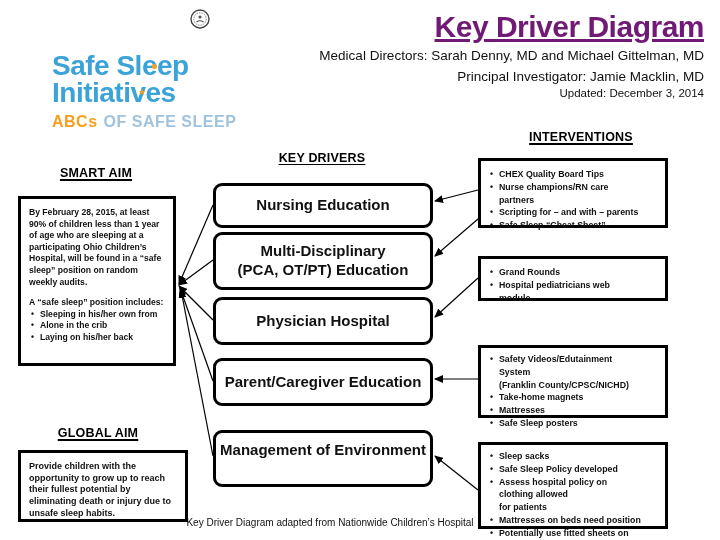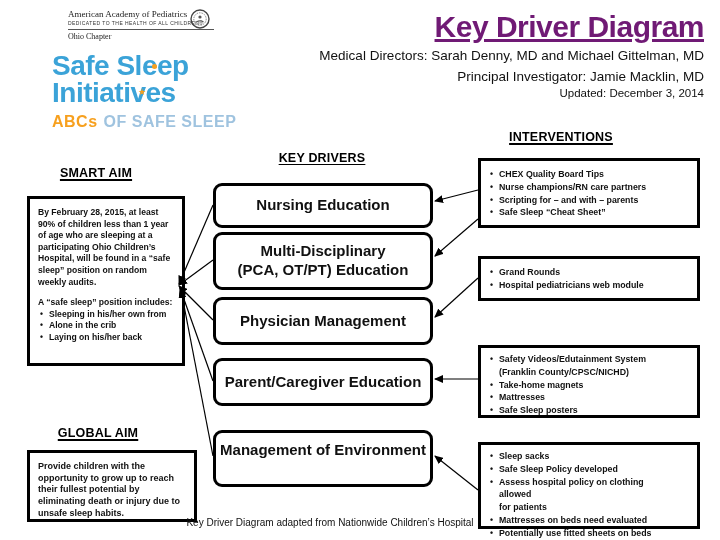--- a/index.html
+++ b/index.html
@@ -31,65 +31,59 @@
   .updated  { font-size:11.5px; color:#111; margin-top:2px; }
   
   .col-heading {
     position:absolute; font-weight:bold; font-size:12.5px; color:#000; text-align:center;
     text-decoration:underline; text-decoration-thickness:1.5px; text-underline-offset:2px;
     letter-spacing:0.2px;
   }
   #h-smart  { left:28px;  top:166px; width:136px; }
   #h-global { left:28px;  top:426px; width:140px; }
   #h-driver { left:252px; top:151px; width:140px;text-decoration:underline; }
-  #h-interv { left:500px; top:130px; width:122px; }
+  #h-interv { left:520px; top:130px; width:122px; }
   
   .box { position:absolute; border:3px solid #000; background:#fff; box-sizing:border-box; }
-  .aim-box { left:27px; padding:8px 8px; font-weight:bold; }
+  .aim-box { left:18px; padding:8px 8px; font-weight:bold; }
   #smart-box  { top:196px; width:158px; height:170px; font-size:8.6px; line-height:1.35; }
   #global-box { top:450px; width:170px; height:72px;  font-size:9px;   line-height:1.3; }
   .aim-box p { margin:0; }
   #smart-box p + p { margin-top:9px; }
   .sa-list { margin:0; padding:0; list-style:none; }
   .sa-list li { position:relative; padding-left:11px; }
   .sa-list li::before { content:"•"; position:absolute; left:2px; }
   .driver-box {
     left:213px; width:220px; display:flex; align-items:center; justify-content:center;
     text-align:center; font-weight:bold; font-size:15px; line-height:1.25; white-space:pre-line;border-radius:9px;
   }
   #d1 { top:183px; height:45px; }
   #d2 { top:232px; height:58px; }
   #d3 { top:297px; height:48px; }
   #d4 { top:358px; height:48px; }
   #d5 { top:430px; height:57px; align-items:flex-start; padding-top:8px; }
-  .iv-box { left:478px; width:222px; padding:7px 24px 4px 6px; }
+  .iv-box { left:478px; width:190px; padding:7px 24px 4px 6px; }
   #i1 { top:158px; height:70px; }
   #i2 { top:256px; height:45px; }
   #i3 { top:345px; height:73px; padding-top:5px; }
   #i4 { top:442px; height:87px; padding-top:5px; }
   .iv-list { margin:0; padding:0; list-style:none; font-weight:bold; font-size:8.8px; line-height:1.45; }
   .iv-list li { position:relative; padding-left:12px; white-space:pre-line; }
   .iv-list li::before { content:"•"; position:absolute; left:3px; }
   
   .footer { position:absolute; left:150px; top:517px; width:360px; text-align:center; font-size:10px; color:#111; }
   
   .edges { position:absolute; left:0; top:0; pointer-events:none; }
   .edge  { stroke:#000; stroke-width:1.2; }
 </style>
 </head>
 <body>
 
 <div class="slide">
 
-  <div class="aap-logo">
-    <div class="aap-name">American Academy of Pediatrics</div>
-    <div class="aap-tag">DEDICATED TO THE HEALTH OF ALL CHILDREN®</div>
-    <hr class="aap-rule">
-    <div class="aap-chapter">Ohio Chapter</div>
-  </div>
   <svg class="aap-seal" width="20" height="20" viewBox="0 0 20 20">
     <circle cx="10" cy="10" r="9" fill="none" stroke="#444" stroke-width="1.4"></circle>
     <circle cx="10" cy="10" r="6.2" fill="none" stroke="#555" stroke-width="0.7" stroke-dasharray="1.5 1"></circle>
     <circle cx="10" cy="8" r="1.6" fill="#555"></circle>
     <path d="M6.5 13 Q10 10.5 13.5 13" fill="none" stroke="#555" stroke-width="1.2"></path>
   </svg>
 
   <div class="ss-logo">
     <div class="ss-line1">Safe Sleep</div>
     <div class="ss-line2">Initiatives</div>
@@ -122,21 +116,21 @@
       </ul>
   </div>
 
   <div class="box aim-box" id="global-box">
     <p>Provide children with the opportunity to grow up to reach their fullest potential by eliminating death or injury due to unsafe sleep habits.</p>
   </div>
 
   <div class="box driver-box" id="d1">Nursing Education</div>
   <div class="box driver-box" id="d2">Multi-Disciplinary
 (PCA, OT/PT) Education</div>
-  <div class="box driver-box" id="d3">Physician Management</div>
+  <div class="box driver-box" id="d3">Physician Hospital</div>
   <div class="box driver-box" id="d4">Parent/Caregiver Education</div>
   <div class="box driver-box" id="d5">Management of Environment</div>
 
   <div class="box iv-box" id="i1">
     <ul class="iv-list">
         <li>CHEX Quality Board Tips</li>
         <li>Nurse champions/RN care partners</li>
         <li>Scripting for – and with – parents</li>
         <li>Safe Sleep “Cheat Sheet”</li>
       </ul>
@@ -155,21 +149,21 @@
         <li>Mattresses</li>
         <li>Safe Sleep posters</li>
       </ul>
   </div>
   <div class="box iv-box" id="i4">
     <ul class="iv-list">
         <li>Sleep sacks</li>
         <li>Safe Sleep Policy developed</li>
         <li>Assess hospital policy on clothing allowed
 for patients</li>
-        <li>Mattresses on beds need evaluated</li>
+        <li>Mattresses on beds need position</li>
         <li>Potentially use fitted sheets on beds</li>
       </ul>
   </div>
 
   <div class="footer">Key Driver Diagram adapted from Nationwide Children’s Hospital</div>
 
   <svg class="edges" width="720" height="540" viewBox="0 0 720 540">
     <defs>
       <marker id="ah" markerUnits="userSpaceOnUse" markerWidth="9" markerHeight="8" refX="8" refY="4" orient="auto">
         <path d="M0,0 L9,4 L0,8 Z" fill="#000"></path>

